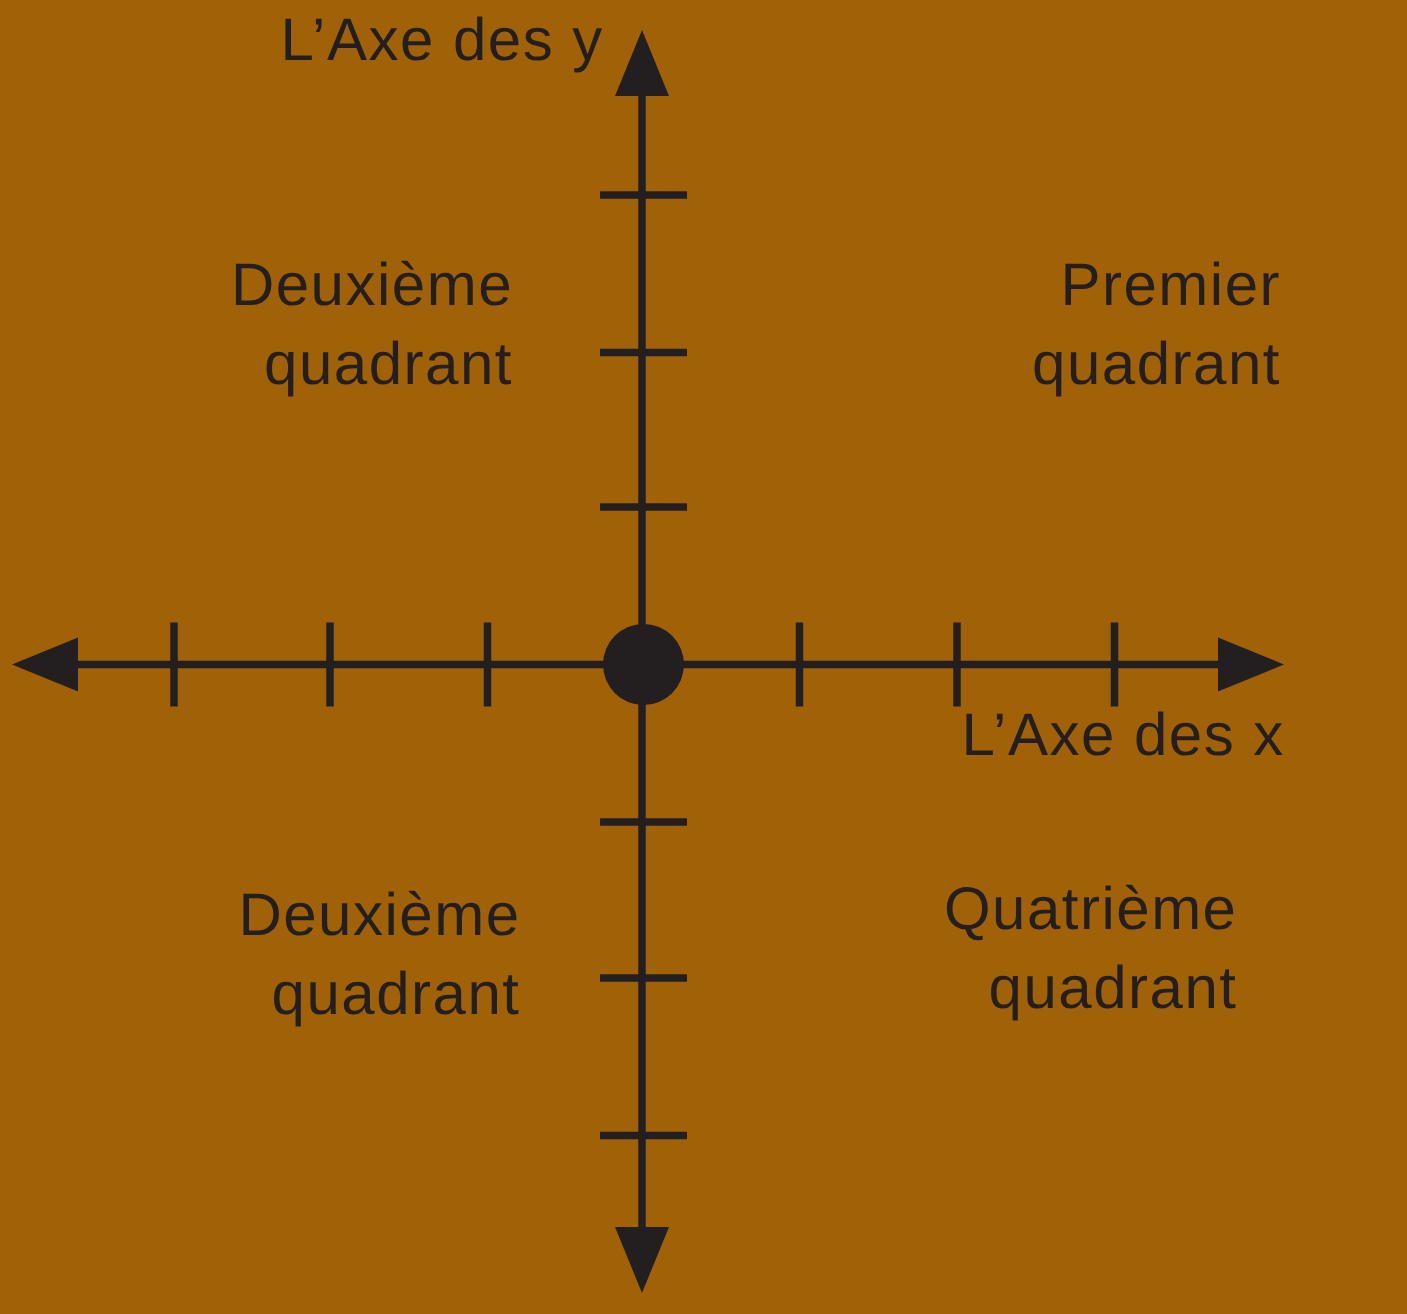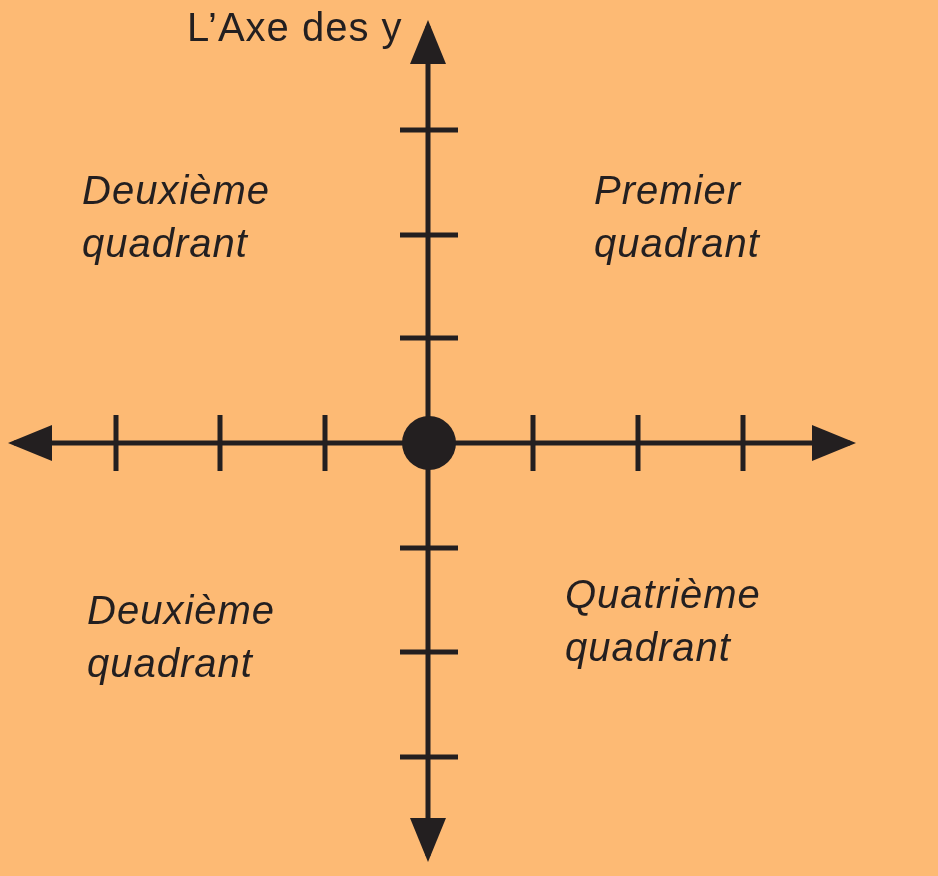--- a/index.html
+++ b/index.html
@@ -5,21 +5,21 @@
   html, body {
     margin: 0;
     padding: 0;
     background: #ffffff;
     font-family: "Liberation Sans", sans-serif;
   }
   .canvas {
     position: relative;
     width: 938px;
     height: 876px;
-    background: #fdba74;
+    background: #a16207;
     overflow: hidden;
     color: #231f20;
   }
   .canvas svg {
     position: absolute;
     left: 0;
     top: 0;
   }
   .label {
     position: absolute;
@@ -27,27 +27,26 @@
     font-size: 40px;
     letter-spacing: 1px;
     line-height: 53px;
     white-space: pre-line;
   }
   .axis-label {
     white-space: nowrap;
   }
   .quadrant-label {
     width: 260px;
-    text-align: left;
-    font-style: italic;
+    text-align: right;
   }
   .q2 { left: 82px;  top: 164px; }
   .q1 { left: 594px; top: 164px; }
   .q3 { left: 87px;  top: 584px; }
-  .q4 { left: 565px; top: 568px; }
+  .q4 { left: 565px; top: 580px; }
   .y-axis-label { left: 187px; top: 1px; }
   .x-axis-label { left: 641px; top: 464px; }
 </style>
 </head>
 <body>
 
 <div class="canvas">
 
   <svg width="938" height="876" viewBox="0 0 938 876" fill="none" stroke="none">
 
@@ -75,20 +74,21 @@
       <line x1="400" y1="548" x2="458" y2="548"></line>
       <line x1="400" y1="652" x2="458" y2="652"></line>
       <line x1="400" y1="757" x2="458" y2="757"></line>
     </g>
 
     <circle cx="429" cy="443" r="27" fill="#231f20"></circle>
   </svg>
 
   <div class="label axis-label y-axis-label">L’Axe des y</div>
 
+  <div class="label axis-label x-axis-label">L’Axe des x</div>
 
   <div class="label quadrant-label q2">Deuxième
 quadrant</div>
 
   <div class="label quadrant-label q1">Premier
 quadrant</div>
 
   <div class="label quadrant-label q3">Deuxième
 quadrant</div>
 

